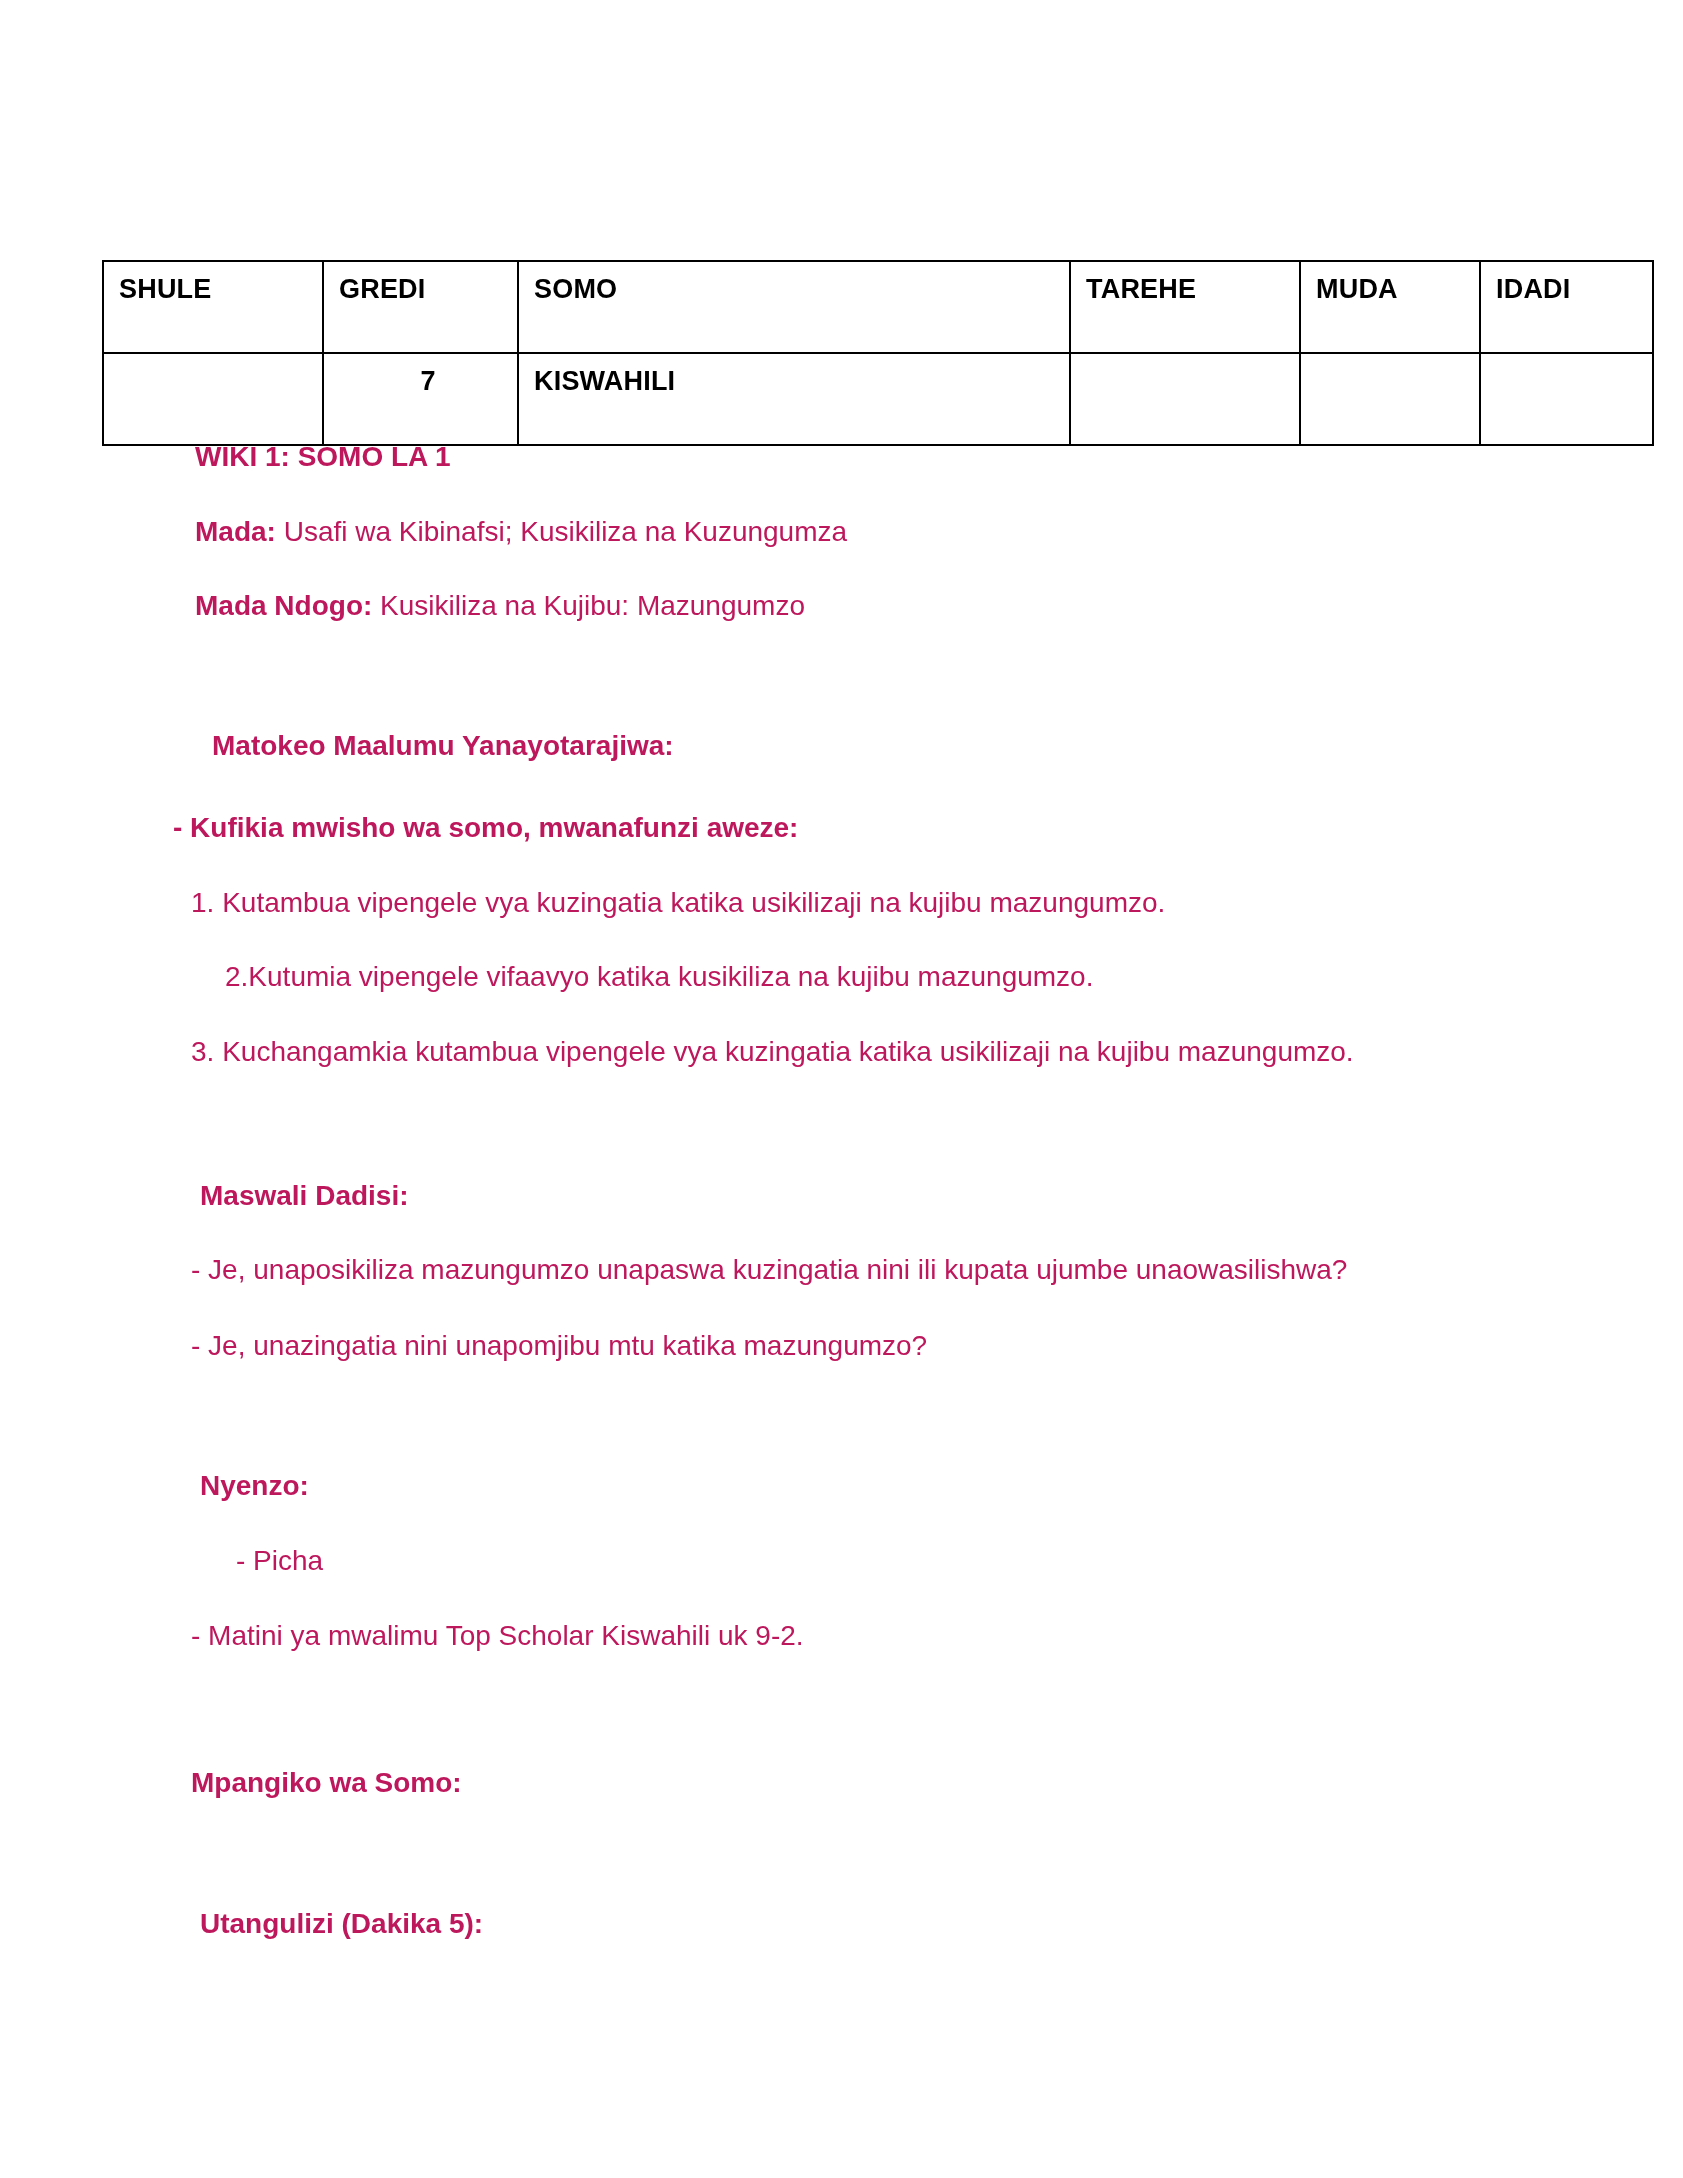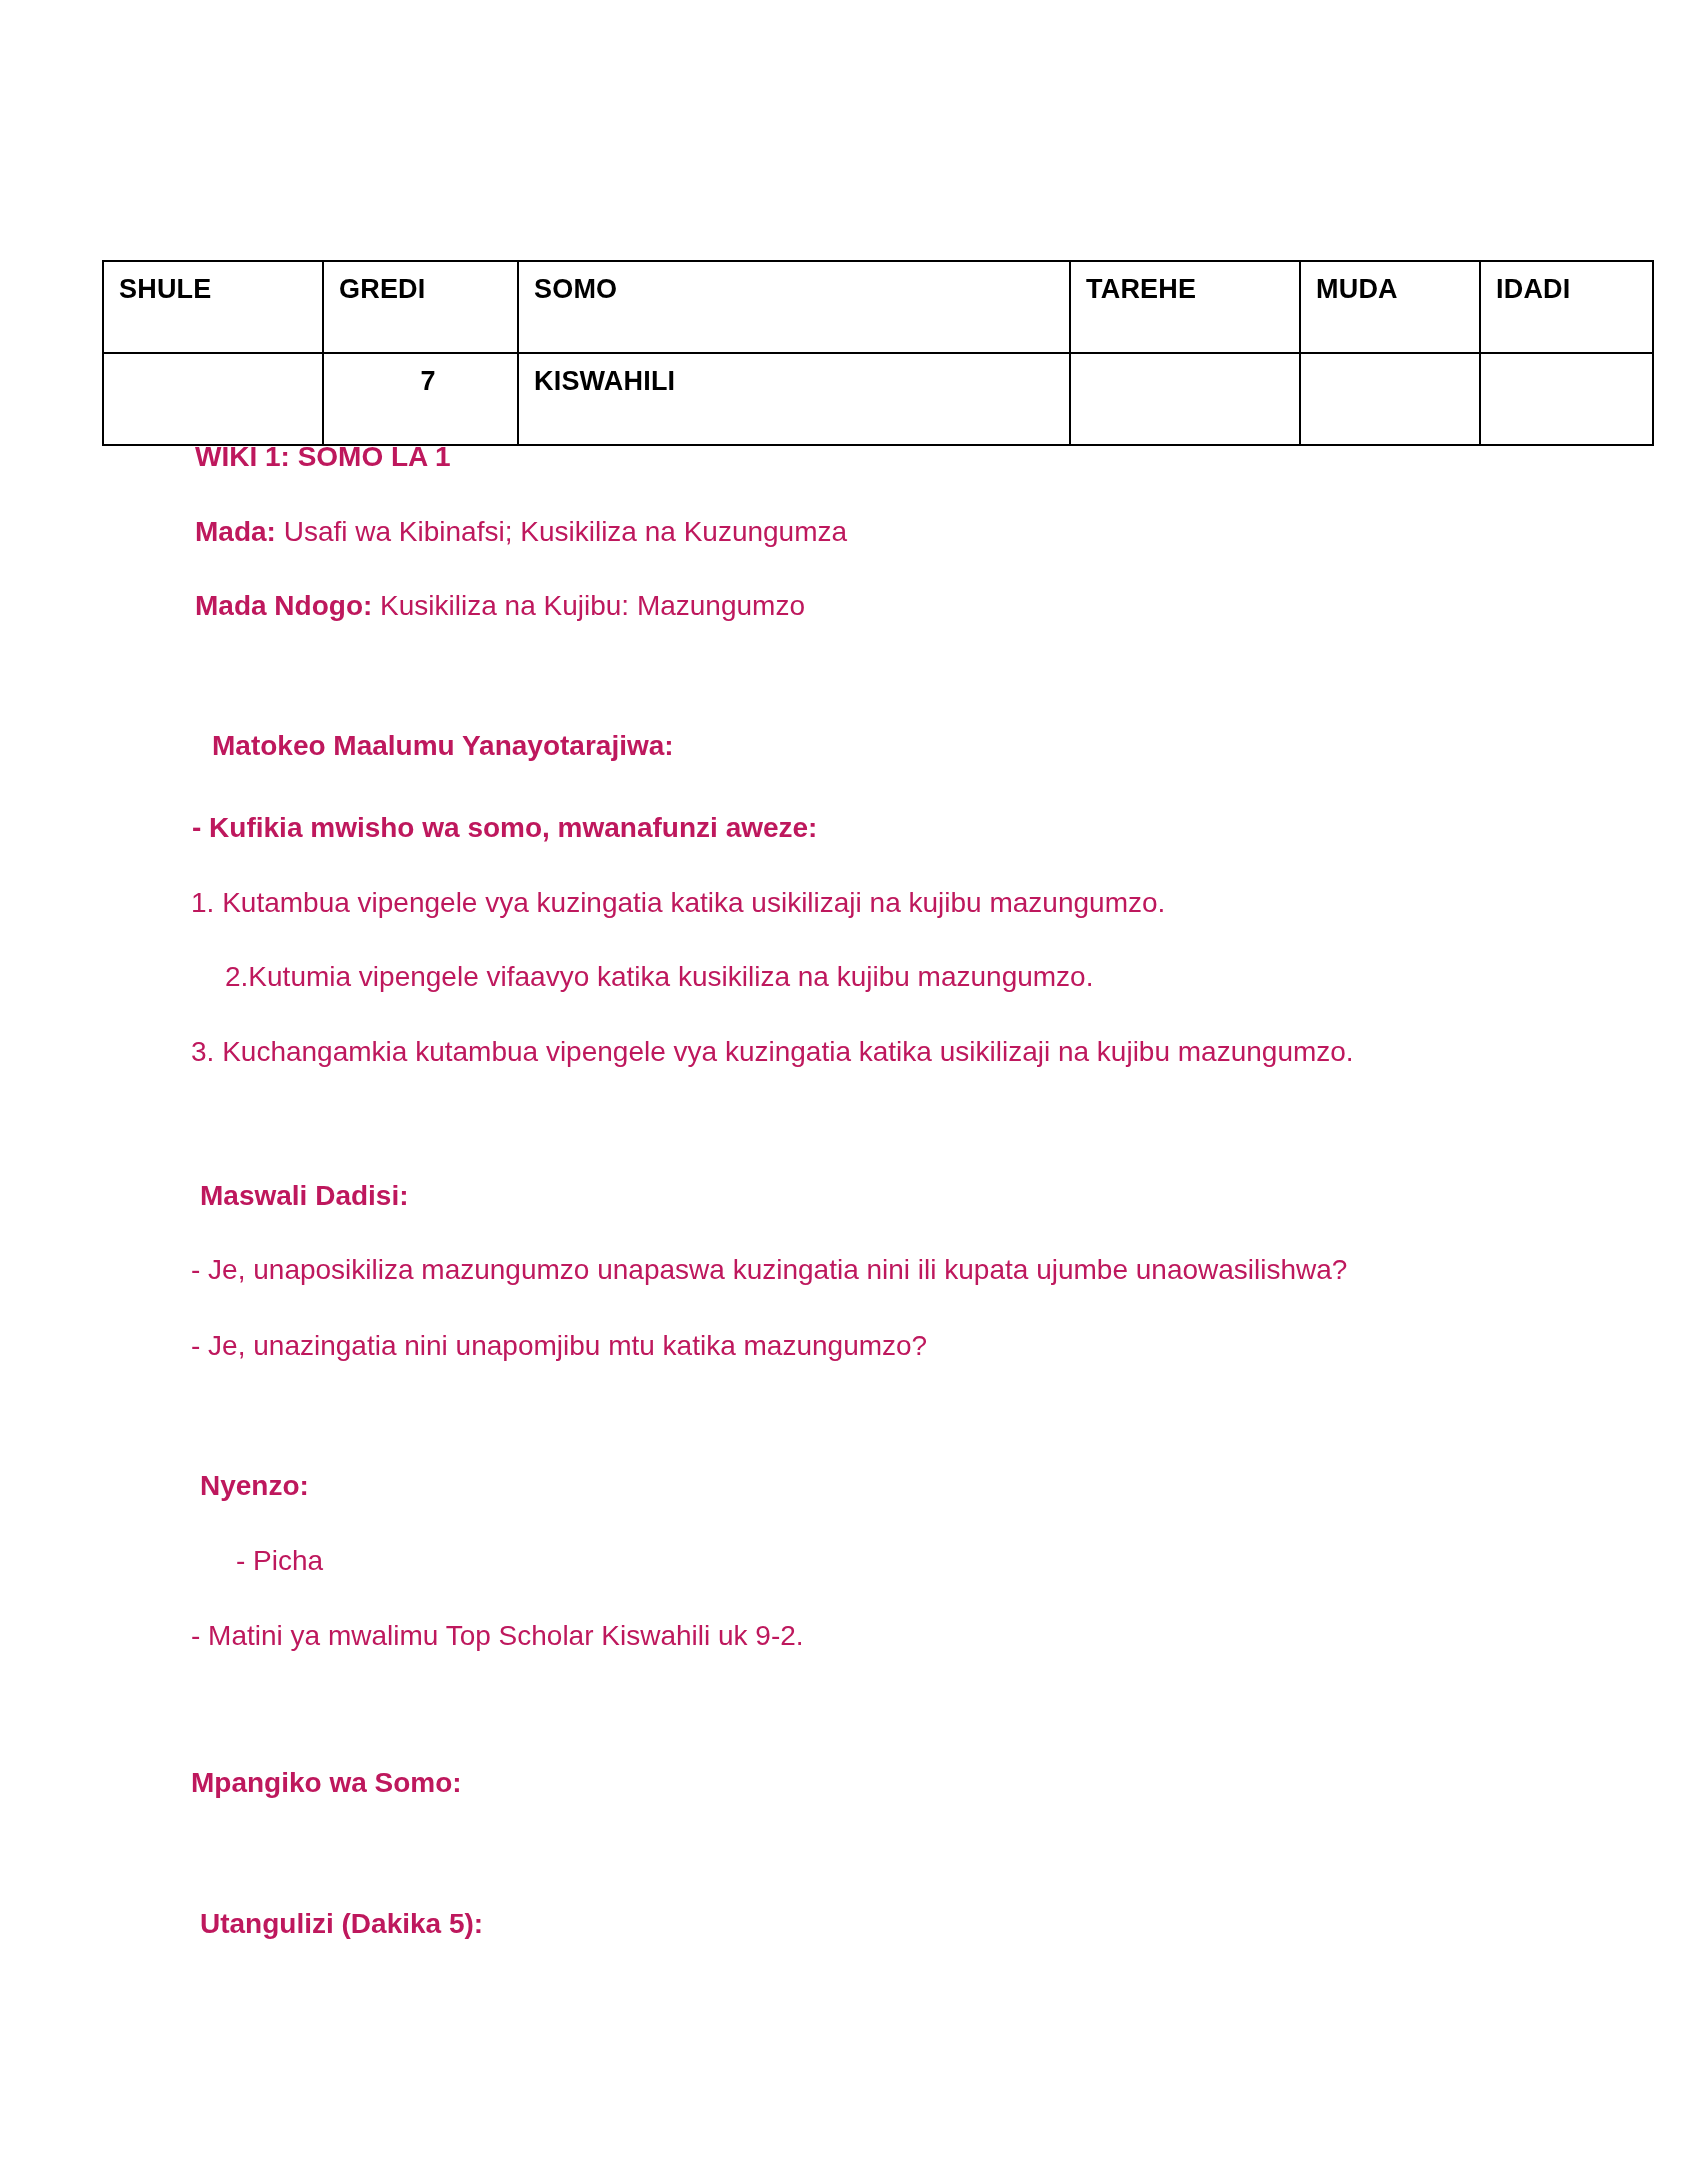--- a/index.html
+++ b/index.html
@@ -116,21 +116,21 @@
     <div class="line" style="left:195px; top:514px;">
       <b>Mada:</b><span class="reg"> Usafi wa Kibinafsi; Kusikiliza na Kuzungumza</span>
     </div>
 
     <div class="line" style="left:195px; top:588px;">
       <b>Mada Ndogo:</b><span class="reg"> Kusikiliza na Kujibu: Mazungumzo</span>
     </div>
 
     <div class="line bold" style="left:200px; top:728px;margin-left:12px;">Matokeo Maalumu Yanayotarajiwa:</div>
 
-    <div class="line bold" style="left:192px; top:810px;">- Kufikia mwisho wa somo, mwanafunzi aweze:</div>
+    <div class="line bold" style="left:173px; top:810px;">- Kufikia mwisho wa somo, mwanafunzi aweze:</div>
 
     <div class="line" style="left:191px; top:885px;">1. Kutambua vipengele vya kuzingatia katika usikilizaji na kujibu mazungumzo.</div>
 
     <div class="line" style="left:191px; top:959px;margin-left:34px;">2.Kutumia vipengele vifaavyo katika kusikiliza na kujibu mazungumzo.</div>
 
     <div class="line" style="left:191px; top:1034px;">3. Kuchangamkia kutambua vipengele vya kuzingatia katika usikilizaji na kujibu mazungumzo.</div>
 
     <div class="line bold" style="left:200px; top:1178px;">Maswali Dadisi:</div>
 
     <div class="line" style="left:191px; top:1252px;">- Je, unaposikiliza mazungumzo unapaswa kuzingatia nini ili kupata ujumbe unaowasilishwa?</div>

